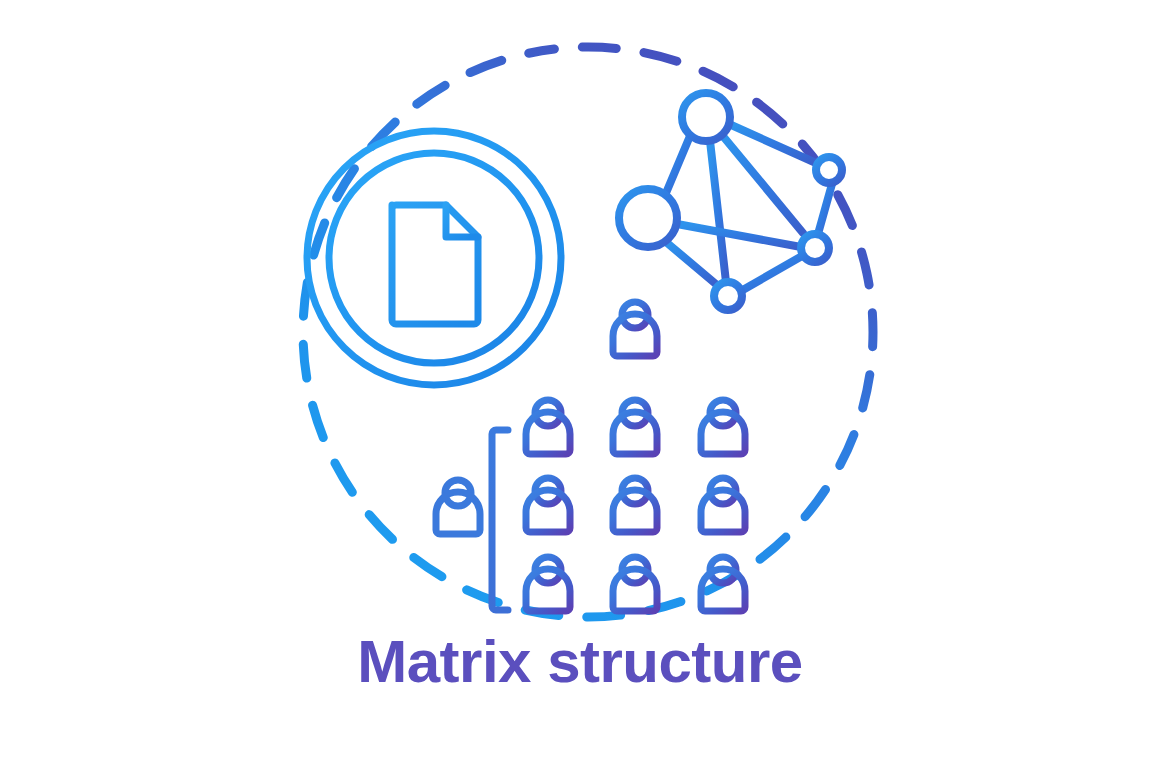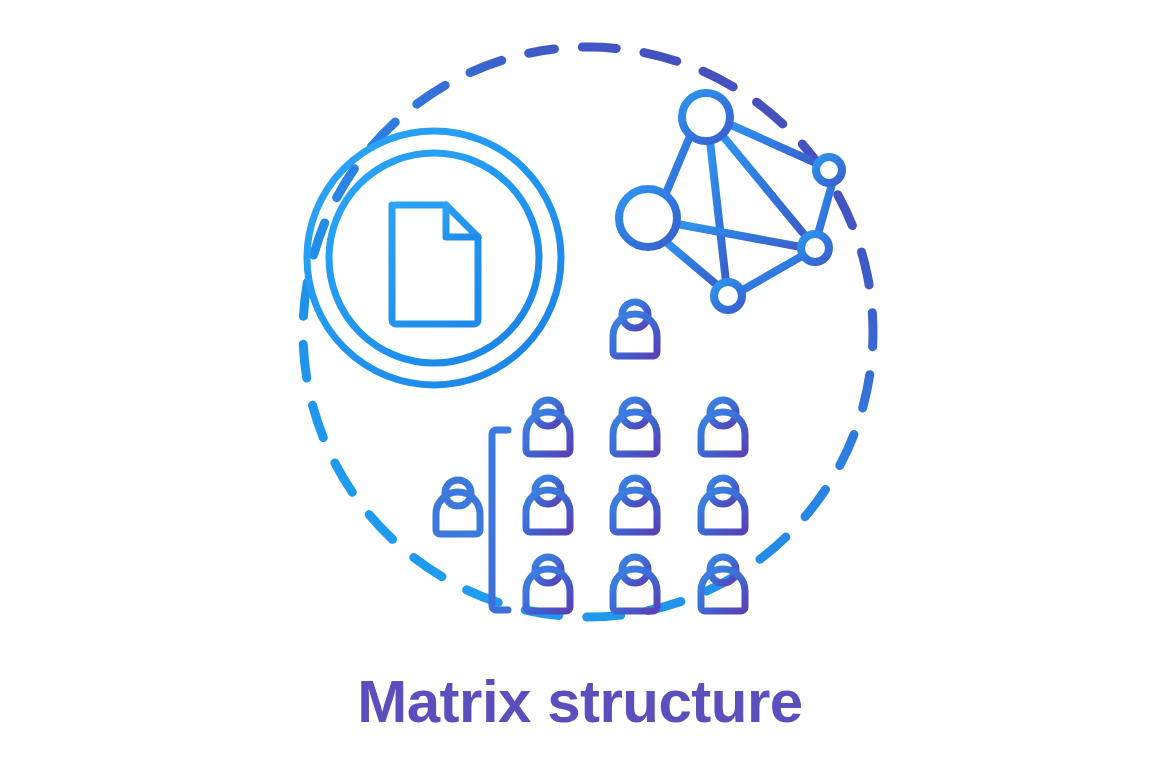--- a/index.html
+++ b/index.html
@@ -195,16 +195,16 @@
     </g>
 
     <g stroke="url(#gradBracket)" fill="none" stroke-width="7" stroke-linecap="round" stroke-linejoin="round">
       <path d="M 508 430 L 496 430 A 4 4 0 0 0 492 434 L 492 606 A 4 4 0 0 0 496 610 L 508 610"></path>
       <line x1="492" y1="512" x2="483" y2="512"></line>
     </g>
 
   </svg>
 
   <div id="caption-layer">
-    <h1 id="concept-title" style="color: rgb(91, 79, 190); font-size: 60px; font-weight: bold; text-align: center; margin-top: 40px;">Matrix structure</h1>
+    <h1 id="concept-title" style="color: rgb(91, 79, 190); font-size: 60px; font-weight: bold; text-align: center;">Matrix structure</h1>
   </div>
 
 </div>
 
 </body></html>

